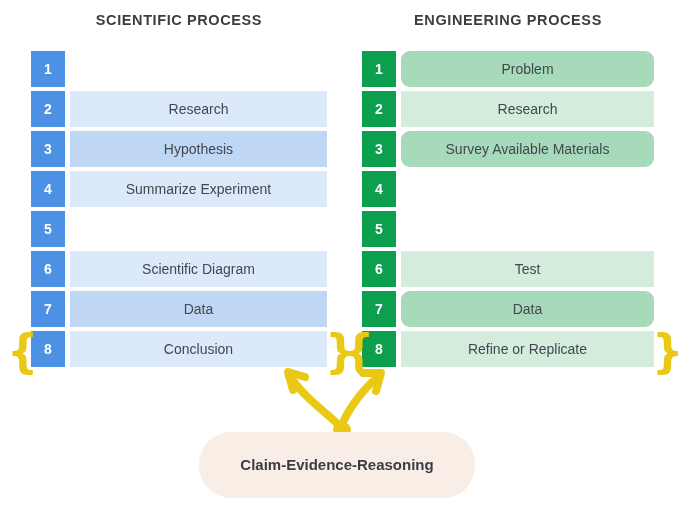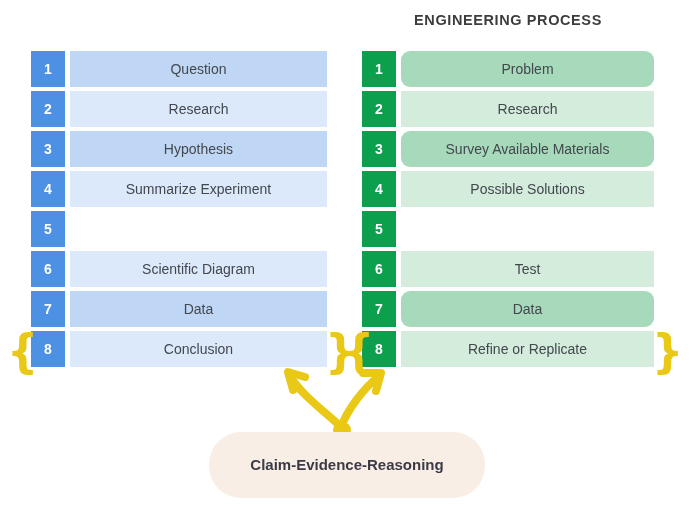--- a/index.html
+++ b/index.html
@@ -96,21 +96,21 @@
     stroke: #e9c915;
     stroke-width: 8;
     stroke-linecap: round;
     stroke-linejoin: round;
   }
   .arrow-svg ellipse { fill: #e9c915; }
 
   
   .callout {
     position: absolute;
-    left: 209px;
+    left: 199px;
     top: 432px;
     width: 276px;
     height: 66px;
     background: #f8eee5;
     border-radius: 32px;
     display: flex;
     flex-direction: column;
     align-items: center;
     justify-content: center;
     text-align: center;
@@ -118,26 +118,26 @@
     font-weight: bold;
     color: #3b3b47;
     line-height: 1.35;
   }
 </style>
 </head>
 <body>
 
 <div class="canvas">
 
+  <div class="col-title left">SCIENTIFIC PROCESS</div>
   <div class="col-title right">ENGINEERING PROCESS</div>
 
   <div class="col left">
     <div class="row odd">
       <div class="num">1</div>
-      <div class="bar">Question</div>
     </div>
     <div class="row even">
       <div class="num">2</div>
       <div class="bar">Research</div>
     </div>
     <div class="row odd">
       <div class="num">3</div>
       <div class="bar">Hypothesis</div>
     </div>
     <div class="row even">
@@ -169,21 +169,20 @@
     <div class="row even">
       <div class="num">2</div>
       <div class="bar">Research</div>
     </div>
     <div class="row odd">
       <div class="num">3</div>
       <div class="bar">Survey Available Materials</div>
     </div>
     <div class="row even">
       <div class="num">4</div>
-      <div class="bar">Possible Solutions</div>
     </div>
     <div class="row odd">
       <div class="num">5</div>
     </div>
     <div class="row even">
       <div class="num">6</div>
       <div class="bar">Test</div>
     </div>
     <div class="row odd">
       <div class="num">7</div>

